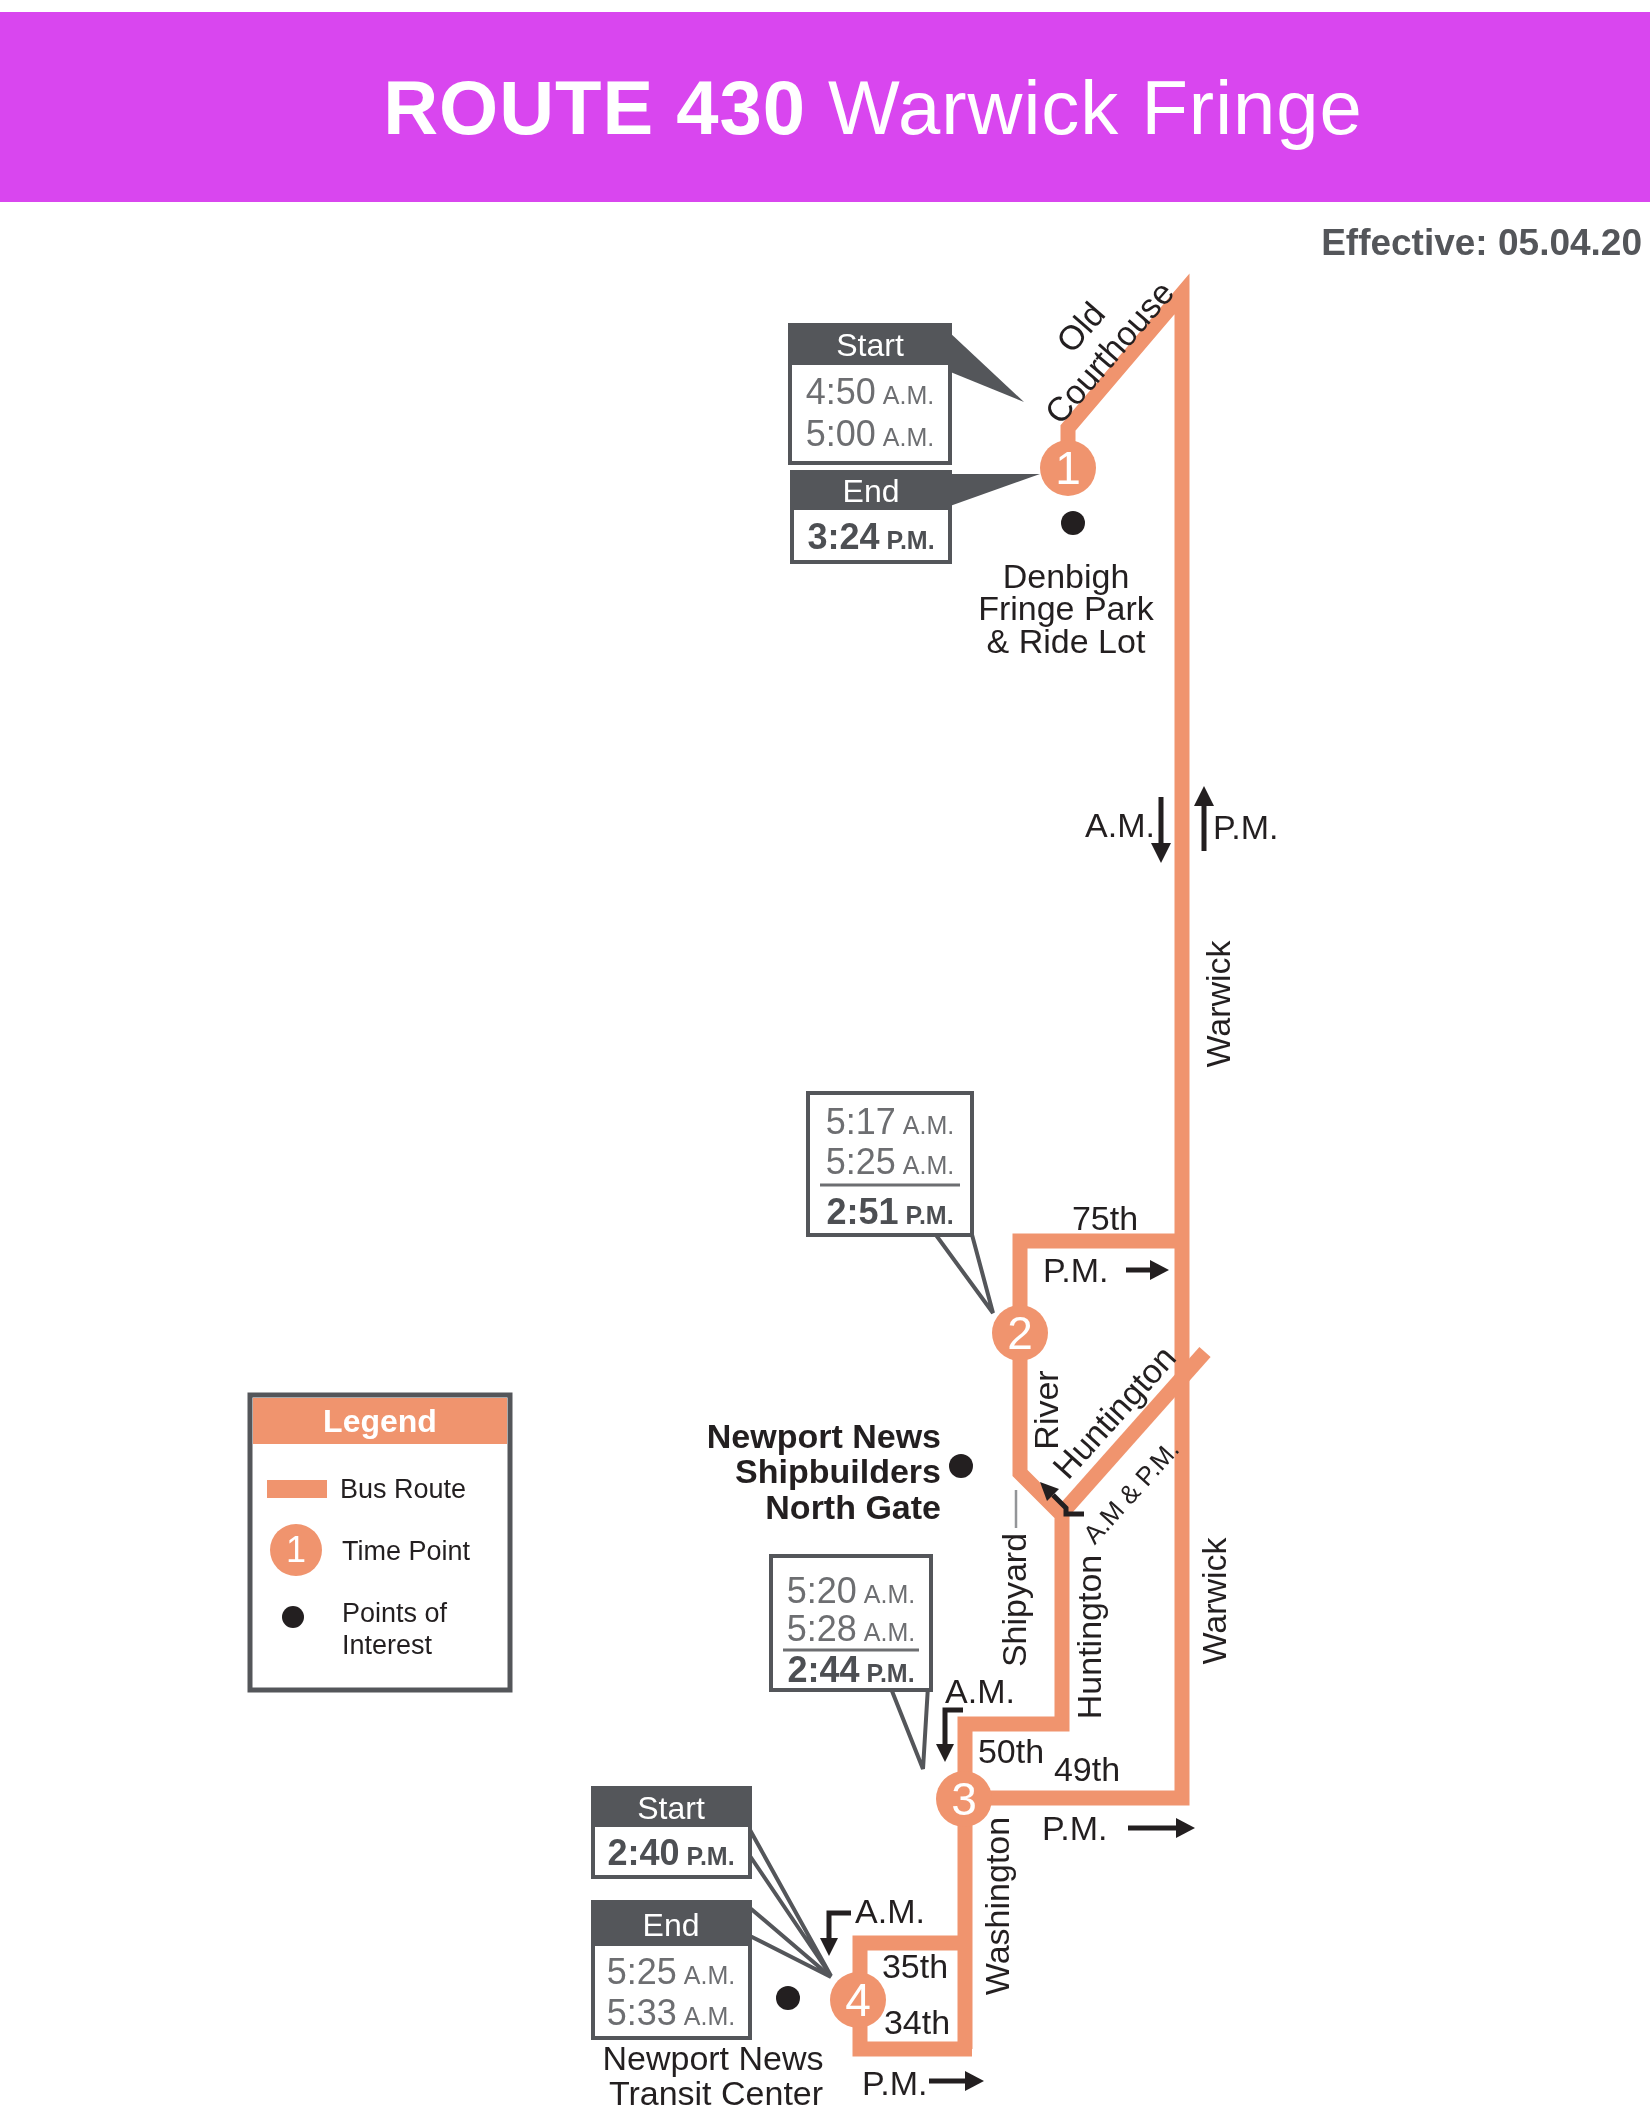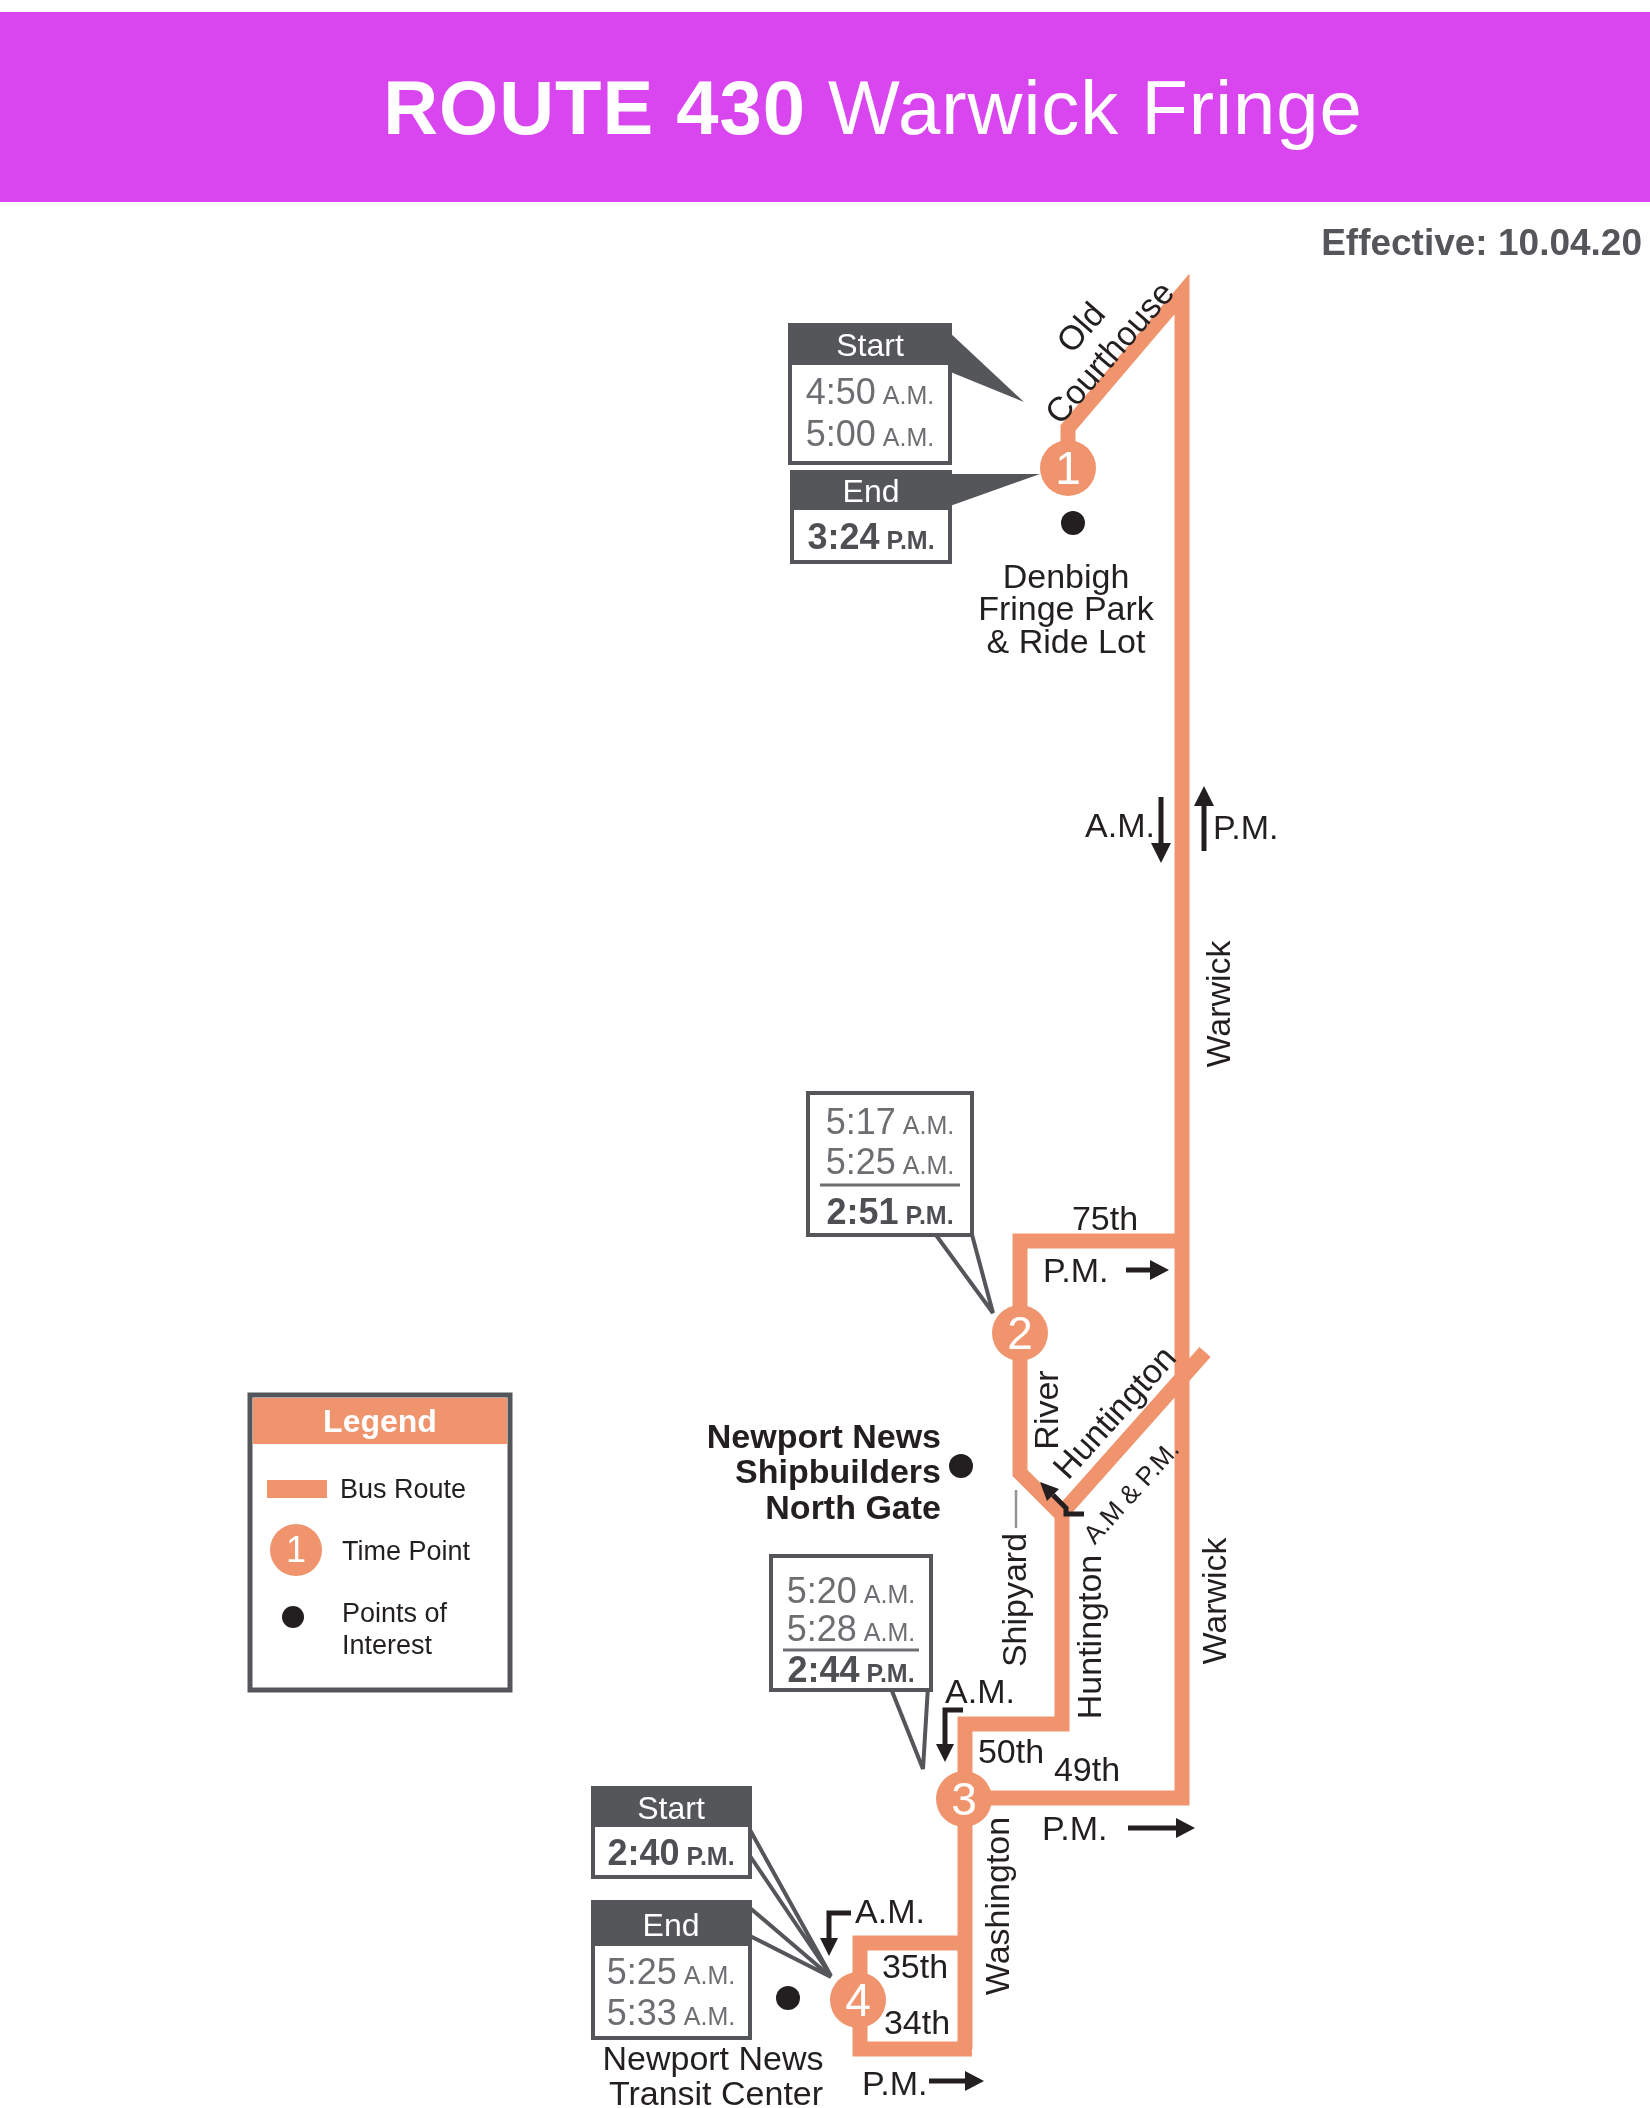--- a/index.html
+++ b/index.html
@@ -34,21 +34,21 @@
 </head>
 <body>
 
 <div class="page">
 
   <div class="banner">
     <span class="t1">ROUTE 430</span>
     <span class="t2">Warwick Fringe</span>
   </div>
 
-  <div class="effective">Effective: 10.04.20</div>
+  <div class="effective">Effective: 05.04.20</div>
 
   <svg width="1650" height="2108" viewBox="0 0 1650 2108">
 
     <line x1="1016" y1="1490" x2="1016" y2="1528" stroke="#939598" stroke-width="2.5"></line>
 
     <g>
       <path class="route" d="M1068 468 L1068 428 L1182 294 L1182 1798 L975 1798"></path>
       <path class="route" d="M1020 1333 L1020 1241 L1182 1241"></path>
       <path class="route" d="M1020 1333 L1020 1473 L1062 1515 L1062 1724 L965 1724 L965 1800"></path>
       <path class="route" d="M1205 1352 L1062 1513"></path>

